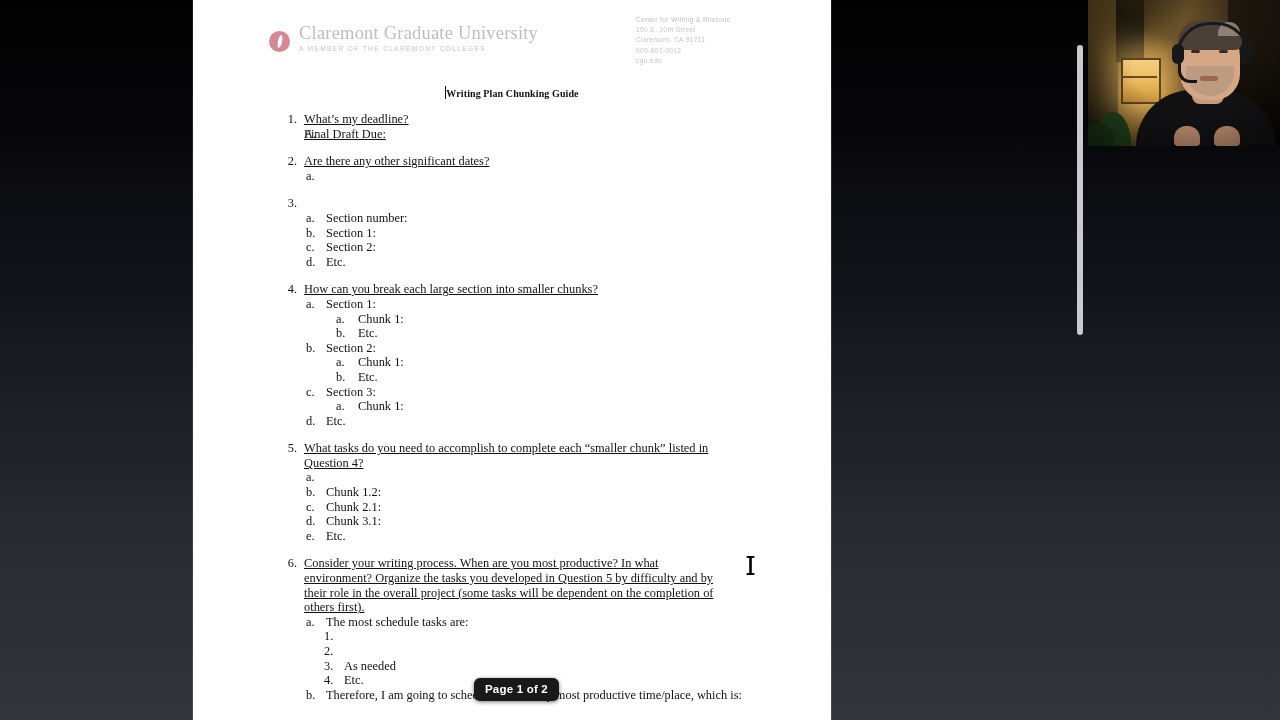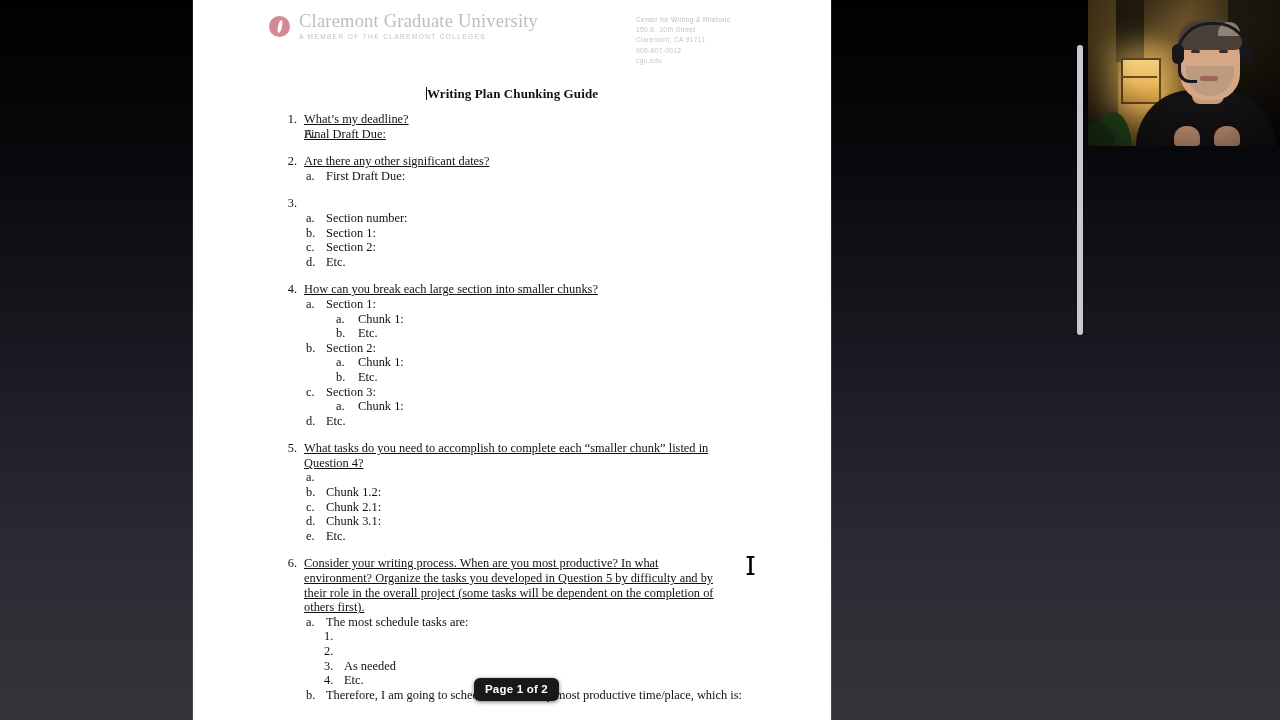--- a/index.html
+++ b/index.html
@@ -50,23 +50,23 @@
   
   .letterhead {
     position: absolute;
     left: 0; top: 0;
     width: 100%;
     height: 78px;
   }
   .logo-block {
     position: absolute;
     left: 76px;
-    top: 12px;
+    top: 24px;
     display: flex;
-    align-items: center;
+    align-items: flex-end;
   }
   .logo-mark {
     width: 21px;
     height: 21px;
     border-radius: 50%;
     background: #d48a94;
     position: relative;
     flex: 0 0 auto;
     margin-top: 1px;
   }
@@ -115,21 +115,21 @@
     color: #bcbcbc;
   }
 
   
   .doc-title {
     position: absolute;
     left: 0;
     top: 86px;
     width: 100%;
     text-align: center;
-    font-size: 13px;
+    font-size: 10px;
     font-weight: bold;
     color: #111;
     letter-spacing: 0.1px;
   }
   .caret {
     display: inline-block;
     width: 1px;
     height: 13px;
     background: #111;
     vertical-align: -2px;
@@ -462,21 +462,20 @@
           </div>
           <div class="q">
             <div class="q-row">
               <div class="q-num">2.</div>
               <div class="q-text"><span class="u">Are there any other significant dates?</span></div>
             </div>
             <div>
               <div class="lvl-a">
                 <div class="li-row">
                   <div class="li-mark">a.</div>
-                  <div class="li-text">First Draft Due:</div>
                 </div>
               </div>
             </div>
           </div>
           <div class="q">
             <div class="q-row">
               <div class="q-num">3.</div>
             </div>
             <div>
               <div class="lvl-a">

